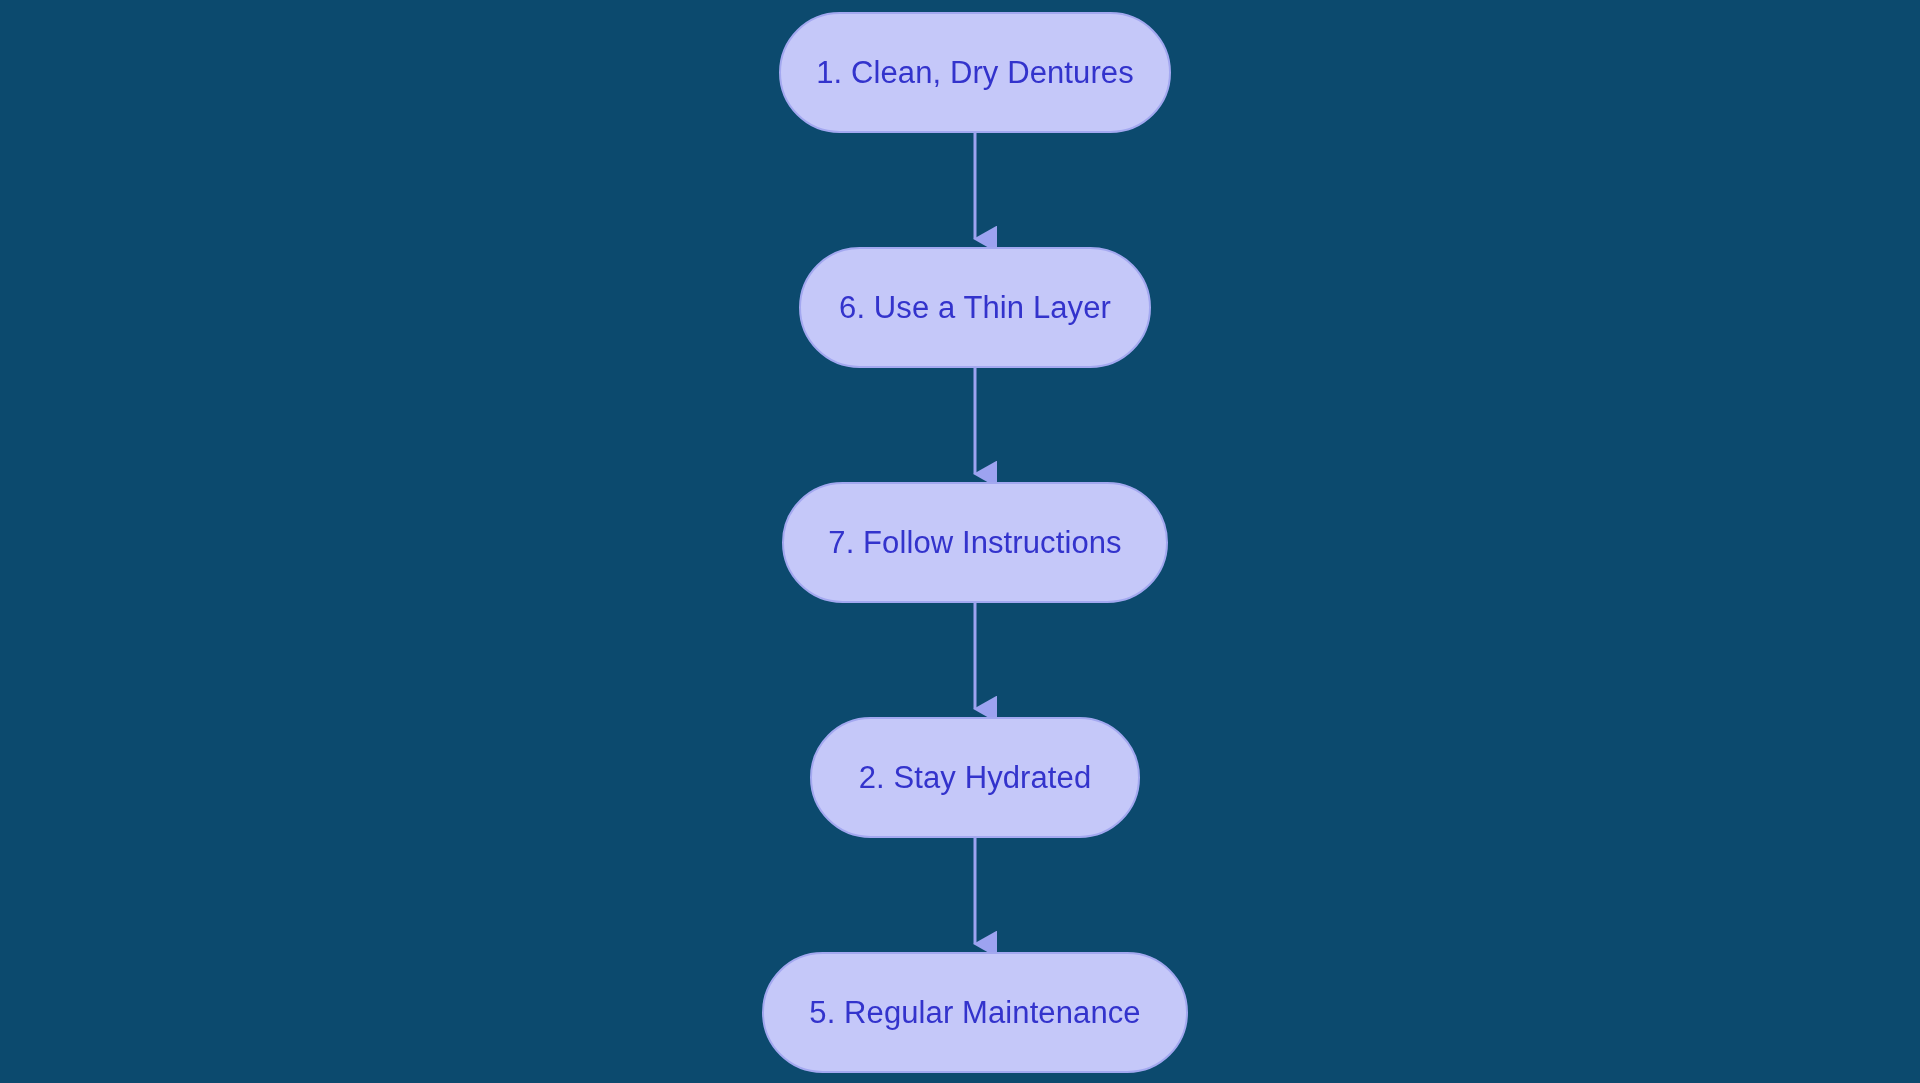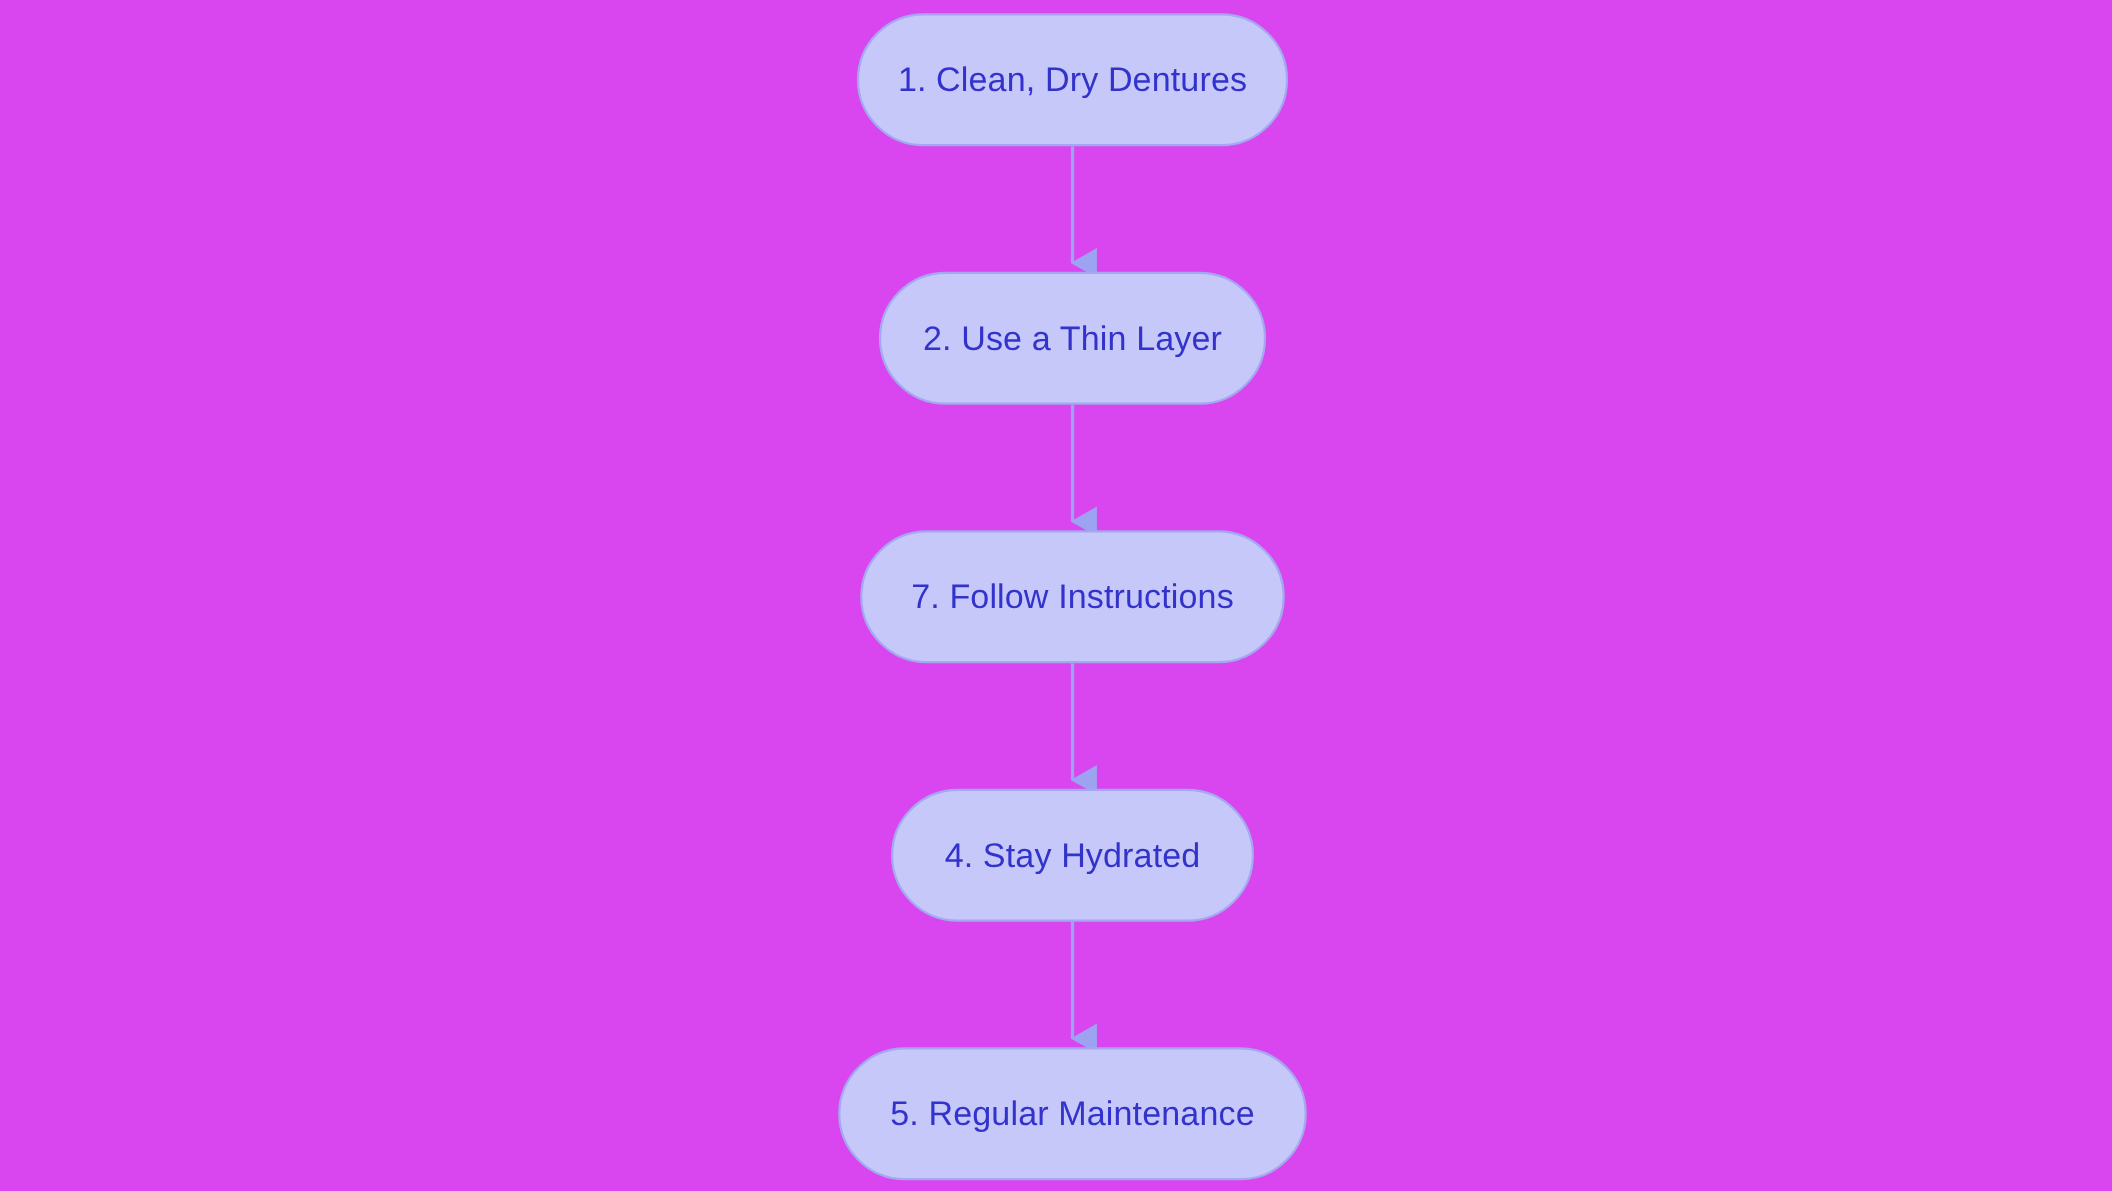--- a/index.html
+++ b/index.html
@@ -12,21 +12,21 @@
     height: 1083px;
     background: #ffffff;
     font-family: "Liberation Sans", "DejaVu Sans", sans-serif;
     overflow: hidden;
   }
 
   #flowchart-canvas {
     position: relative;
     width: 1920px;
     height: 1083px;
-    background: #d946ef;
+    background: #0c4a6e;
   }
 
   
   #connector-layer {
     position: absolute;
     left: 0;
     top: 0;
     width: 1920px;
     height: 1083px;
     pointer-events: none;
@@ -92,29 +92,29 @@
     <line x1="975" y1="838" x2="975" y2="944" stroke="#9da3f0" stroke-width="3" marker-end="url(#arrowhead-down)"></line>
   </svg>
 
   <div id="node-stack">
 
     <div class="flow-node" id="node-1">
       <span class="flow-node-label">1. Clean, Dry Dentures</span>
     </div>
 
     <div class="flow-node" id="node-2">
-      <span class="flow-node-label">2. Use a Thin Layer</span>
+      <span class="flow-node-label">6. Use a Thin Layer</span>
     </div>
 
     <div class="flow-node" id="node-3">
       <span class="flow-node-label">7. Follow Instructions</span>
     </div>
 
     <div class="flow-node" id="node-4">
-      <span class="flow-node-label">4. Stay Hydrated</span>
+      <span class="flow-node-label">2. Stay Hydrated</span>
     </div>
 
     <div class="flow-node" id="node-5">
       <span class="flow-node-label">5. Regular Maintenance</span>
     </div>
 
   </div>
 </div>
 
 </body></html>

